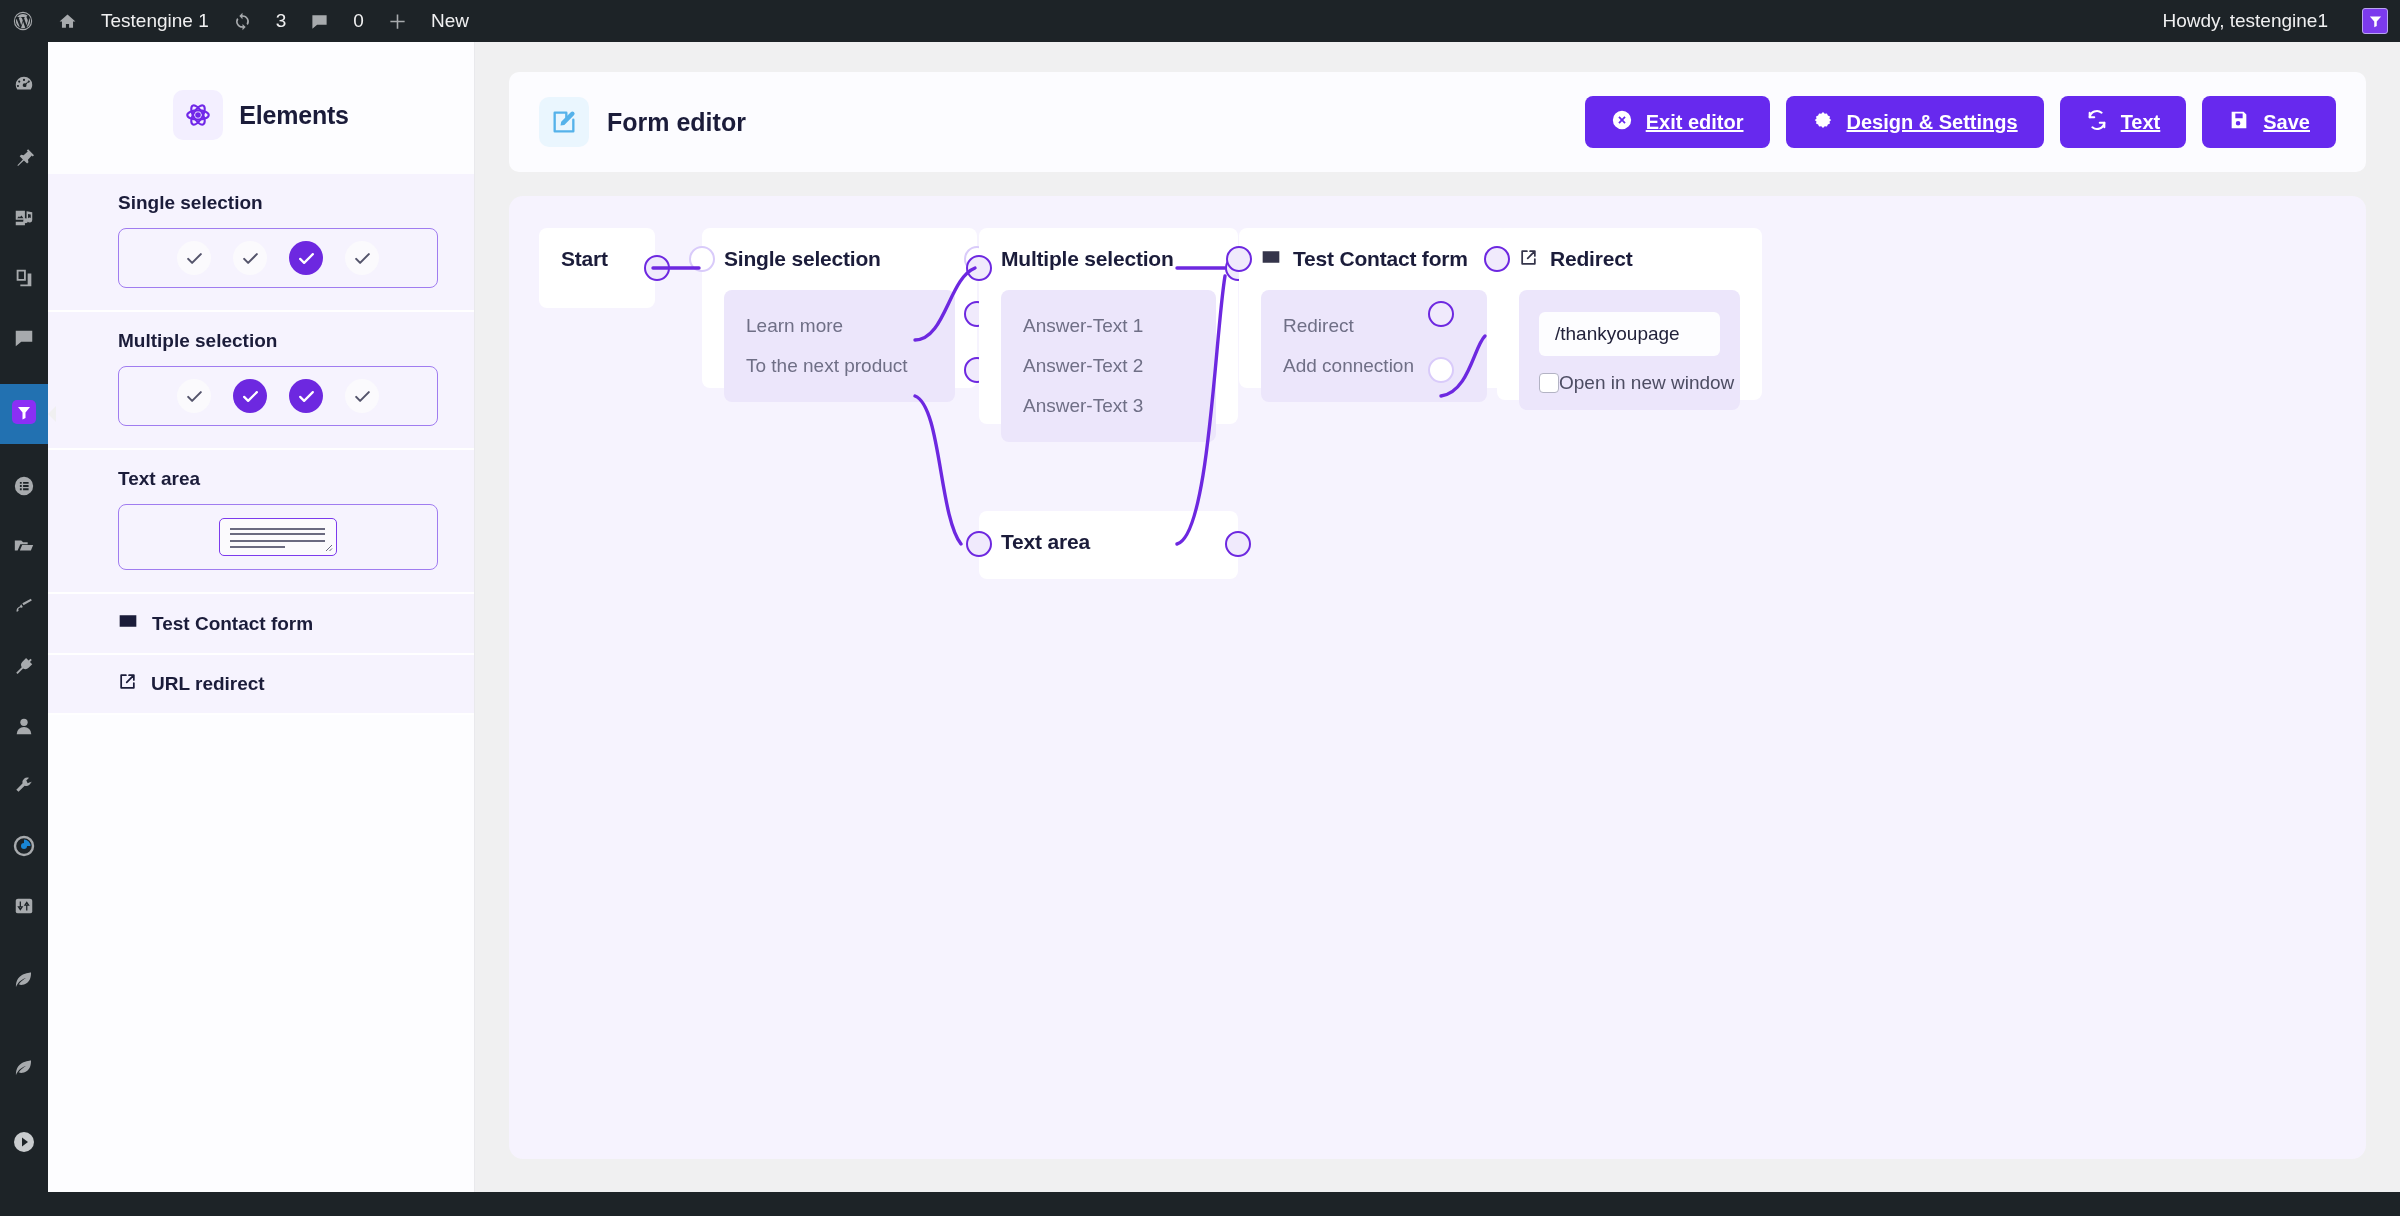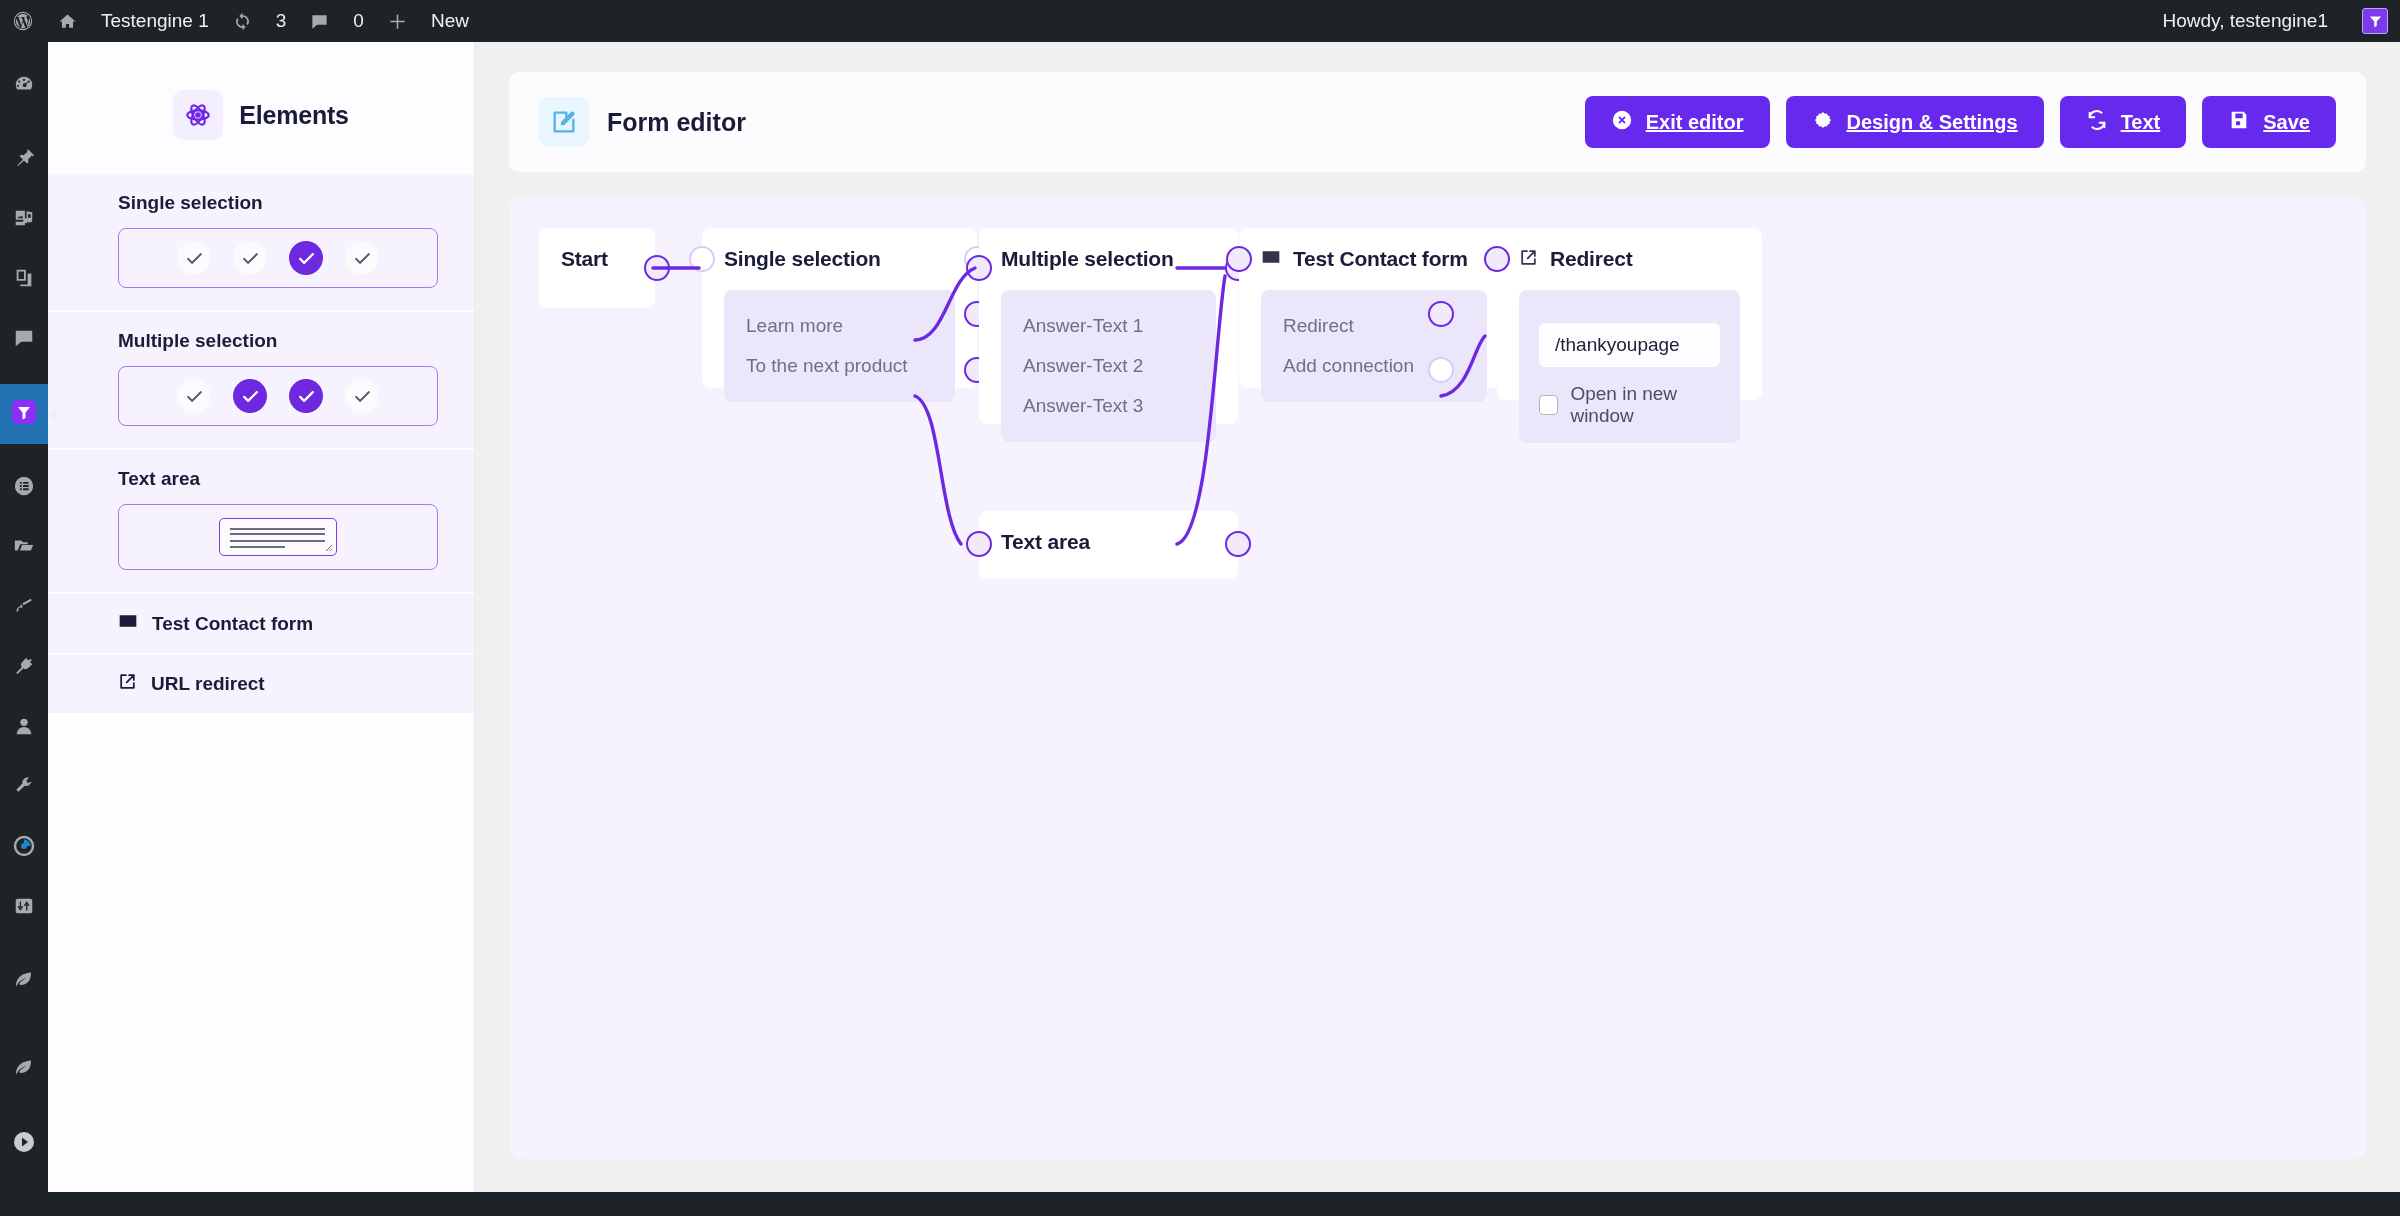--- a/index.html
+++ b/index.html
@@ -201,28 +201,28 @@
   .port {
     position: absolute; width: 26px; height: 26px;
     border-radius: 50%;
     border: 2.5px solid #6d28e0;
     background: #f0eafc;
     z-index: 6;
   }
   .port.empty { border-color: #d9cbfa; background: #fff; }
 
   .url-input {
-    margin: 21px 20px 0 20px;
+    margin: 10px 20px 0 20px;
     height: 44px; background: #fdfdff;
     border-radius: 6px;
     display: flex; align-items: center; padding-left: 16px;
     font-size: 19px; color: #22223b;
   }
   .cbrow {
-    display: flex; align-items: center; gap: 12px;
+    display: flex; align-items: center; 
     margin: 16px 0 2px 20px;
   }
   .cbbox {
     width: 20px; height: 20px; border-radius: 4px;
     border: 1.6px solid #b3b3c4; background: #fff;
   }
   .cblabel { font-size: 19px; color: #4d4d63; }
 </style>
 </head>
 <body>

